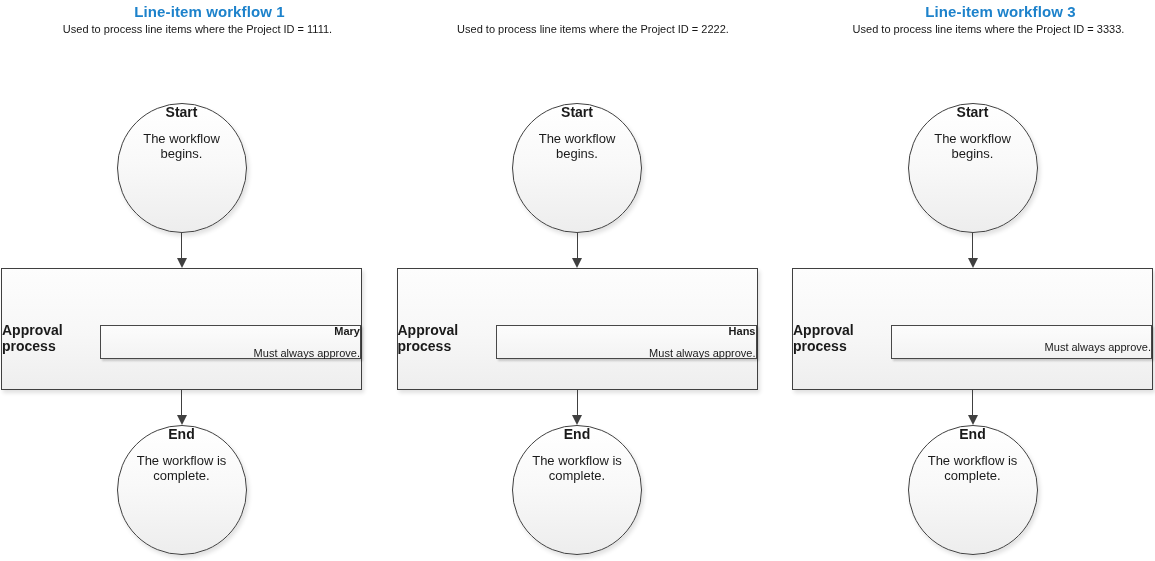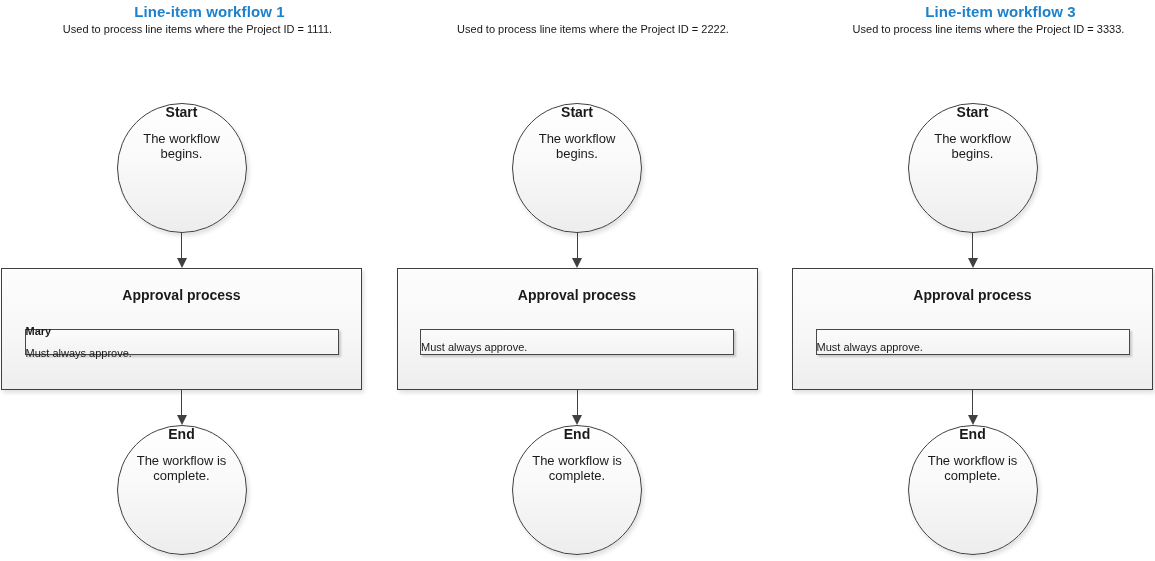--- a/index.html
+++ b/index.html
@@ -53,30 +53,30 @@
     border-right:5.5px solid transparent;
     border-top:10px solid #404040;
   }
 
   .process-box {
     position:absolute; top:268px; left:0;
     width:100%; height:122px; box-sizing:border-box;
     border:1px solid #404040;
     background:linear-gradient(180deg,#fdfdfd 0%,#f7f7f7 55%,#eeeeee 100%);
     box-shadow:2px 3px 4px rgba(0,0,0,0.12);
-    display:flex; flex-direction:column; align-items:center;
+    display:flex; flex-direction:row; align-items:center;
   }
   .process-title { margin-top:18px; font-size:14px; font-weight:bold; }
   .approver-box {
-    margin-top:26px; width:314px; height:26px; box-sizing:border-box;
+    margin-top:26px; width:314px; height:34px; box-sizing:border-box;
     border:1px solid #484848;
     background:linear-gradient(180deg,#fcfcfc 0%,#f3f3f3 100%);
     box-shadow:2px 2px 2px rgba(0,0,0,0.18);
     display:flex; flex-direction:column; justify-content:center;
-    text-align:left;
+    text-align:right;
   }
   .approver-name { font-size:11px; font-weight:bold; }
   .approver-rule { font-size:11px; margin-top:10px; }
 </style>
 </head>
 <body>
 
 <div class="canvas">
 
   <div class="workflow">
@@ -121,20 +121,21 @@
     </div>
 
     <div class="arrow a1">
       <div class="arrow-line"></div>
       <div class="arrow-head"></div>
     </div>
 
     <div class="process-box">
       <div class="process-title">Approval process</div>
       <div class="approver-box">
+        <div class="approver-name">Hans</div>
         <div class="approver-rule">Must always approve.</div>
       </div>
     </div>
 
     <div class="arrow a2">
       <div class="arrow-line"></div>
       <div class="arrow-head"></div>
     </div>
 
     <div class="node-circle end">

